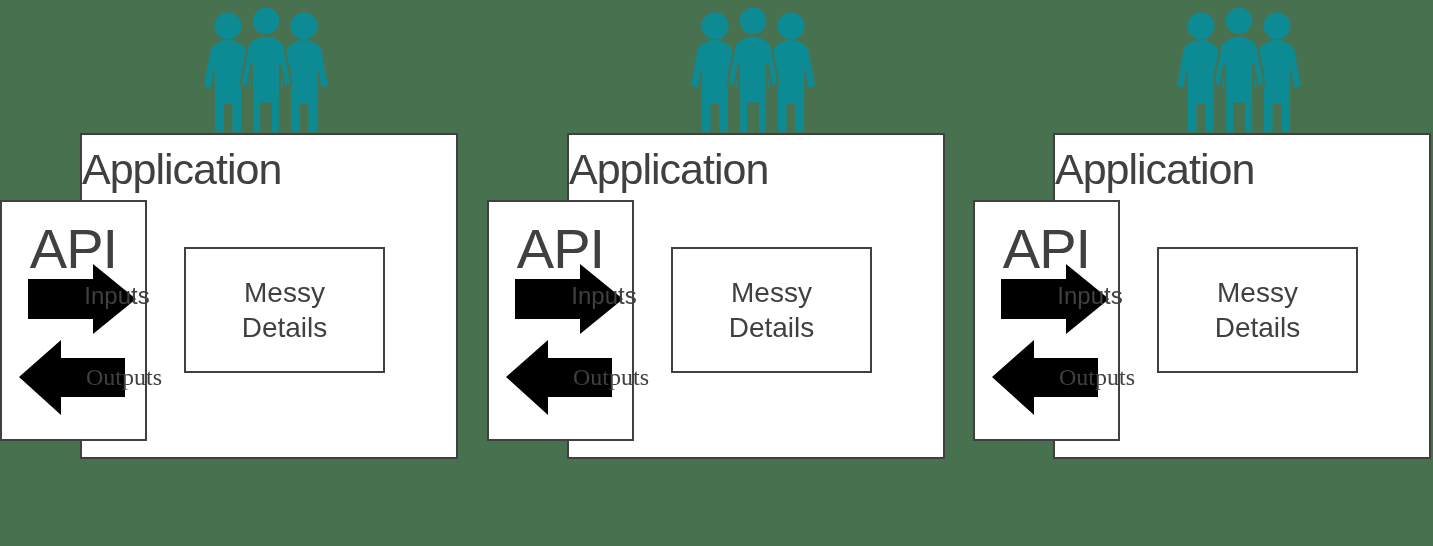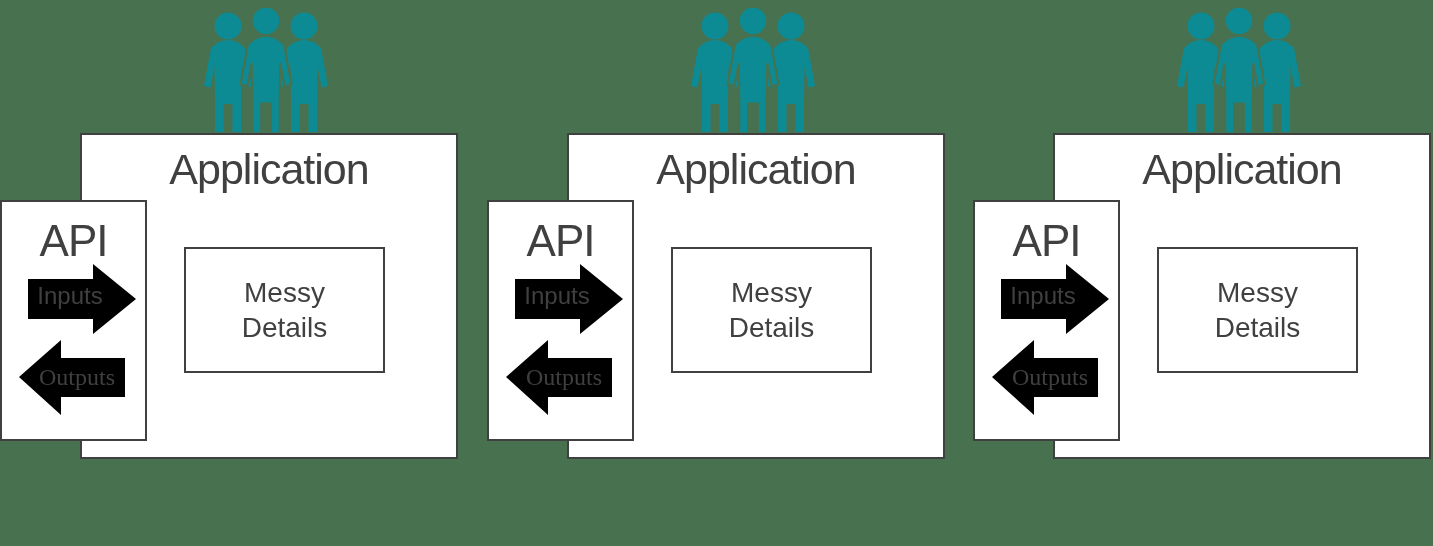--- a/index.html
+++ b/index.html
@@ -41,21 +41,21 @@
   .app-box{
     position:absolute;
     left:80px;top:133px;
     width:378px;height:326px;
     background:var(--boxfill);
     border:2px solid var(--line);
   }
   .app-title{
     position:absolute;
     left:0;top:10px;width:100%;
-    text-align:center;
+    text-align:left;
     font-size:43px;
     letter-spacing:-1px;
     color:var(--line);
   }
   .messy-box{
     position:absolute;
     left:184px;top:247px;
     width:201px;height:126px;
     background:var(--boxfill);
     border:2px solid var(--line);
@@ -72,36 +72,37 @@
     position:absolute;
     left:0;top:200px;
     width:147px;height:241px;
     background:var(--boxfill);
     border:2px solid var(--line);
   }
   .api-title{
     position:absolute;
     left:0;top:14px;width:100%;
     text-align:center;
-    font-size:44px;
+    font-size:56px;
     letter-spacing:-1px;
     color:var(--line);
   }
   .arrow{
     position:absolute;
   }
   .arrow-in{left:27px;top:263px;width:110px;height:72px;}
   .arrow-out{left:17px;top:338px;width:109px;height:79px;font-family:Liberation Serif, serif;}
   .arrow svg{position:absolute;left:0;top:0;width:100%;height:100%;}
   .arrow-label{
     position:absolute;
     font-size:24px;
     color:var(--line);
     text-align:center;
     white-space:nowrap;
+    margin-left:47px;
   }
   .arrow-in .arrow-label{left:0;top:19px;width:86px;}
   .arrow-out .arrow-label{left:14px;top:26px;width:92px;}
 </style>
 </head>
 <body>
 
 <svg width="0" height="0" style="position:absolute">
   <defs>
     <g id="person-shape">

